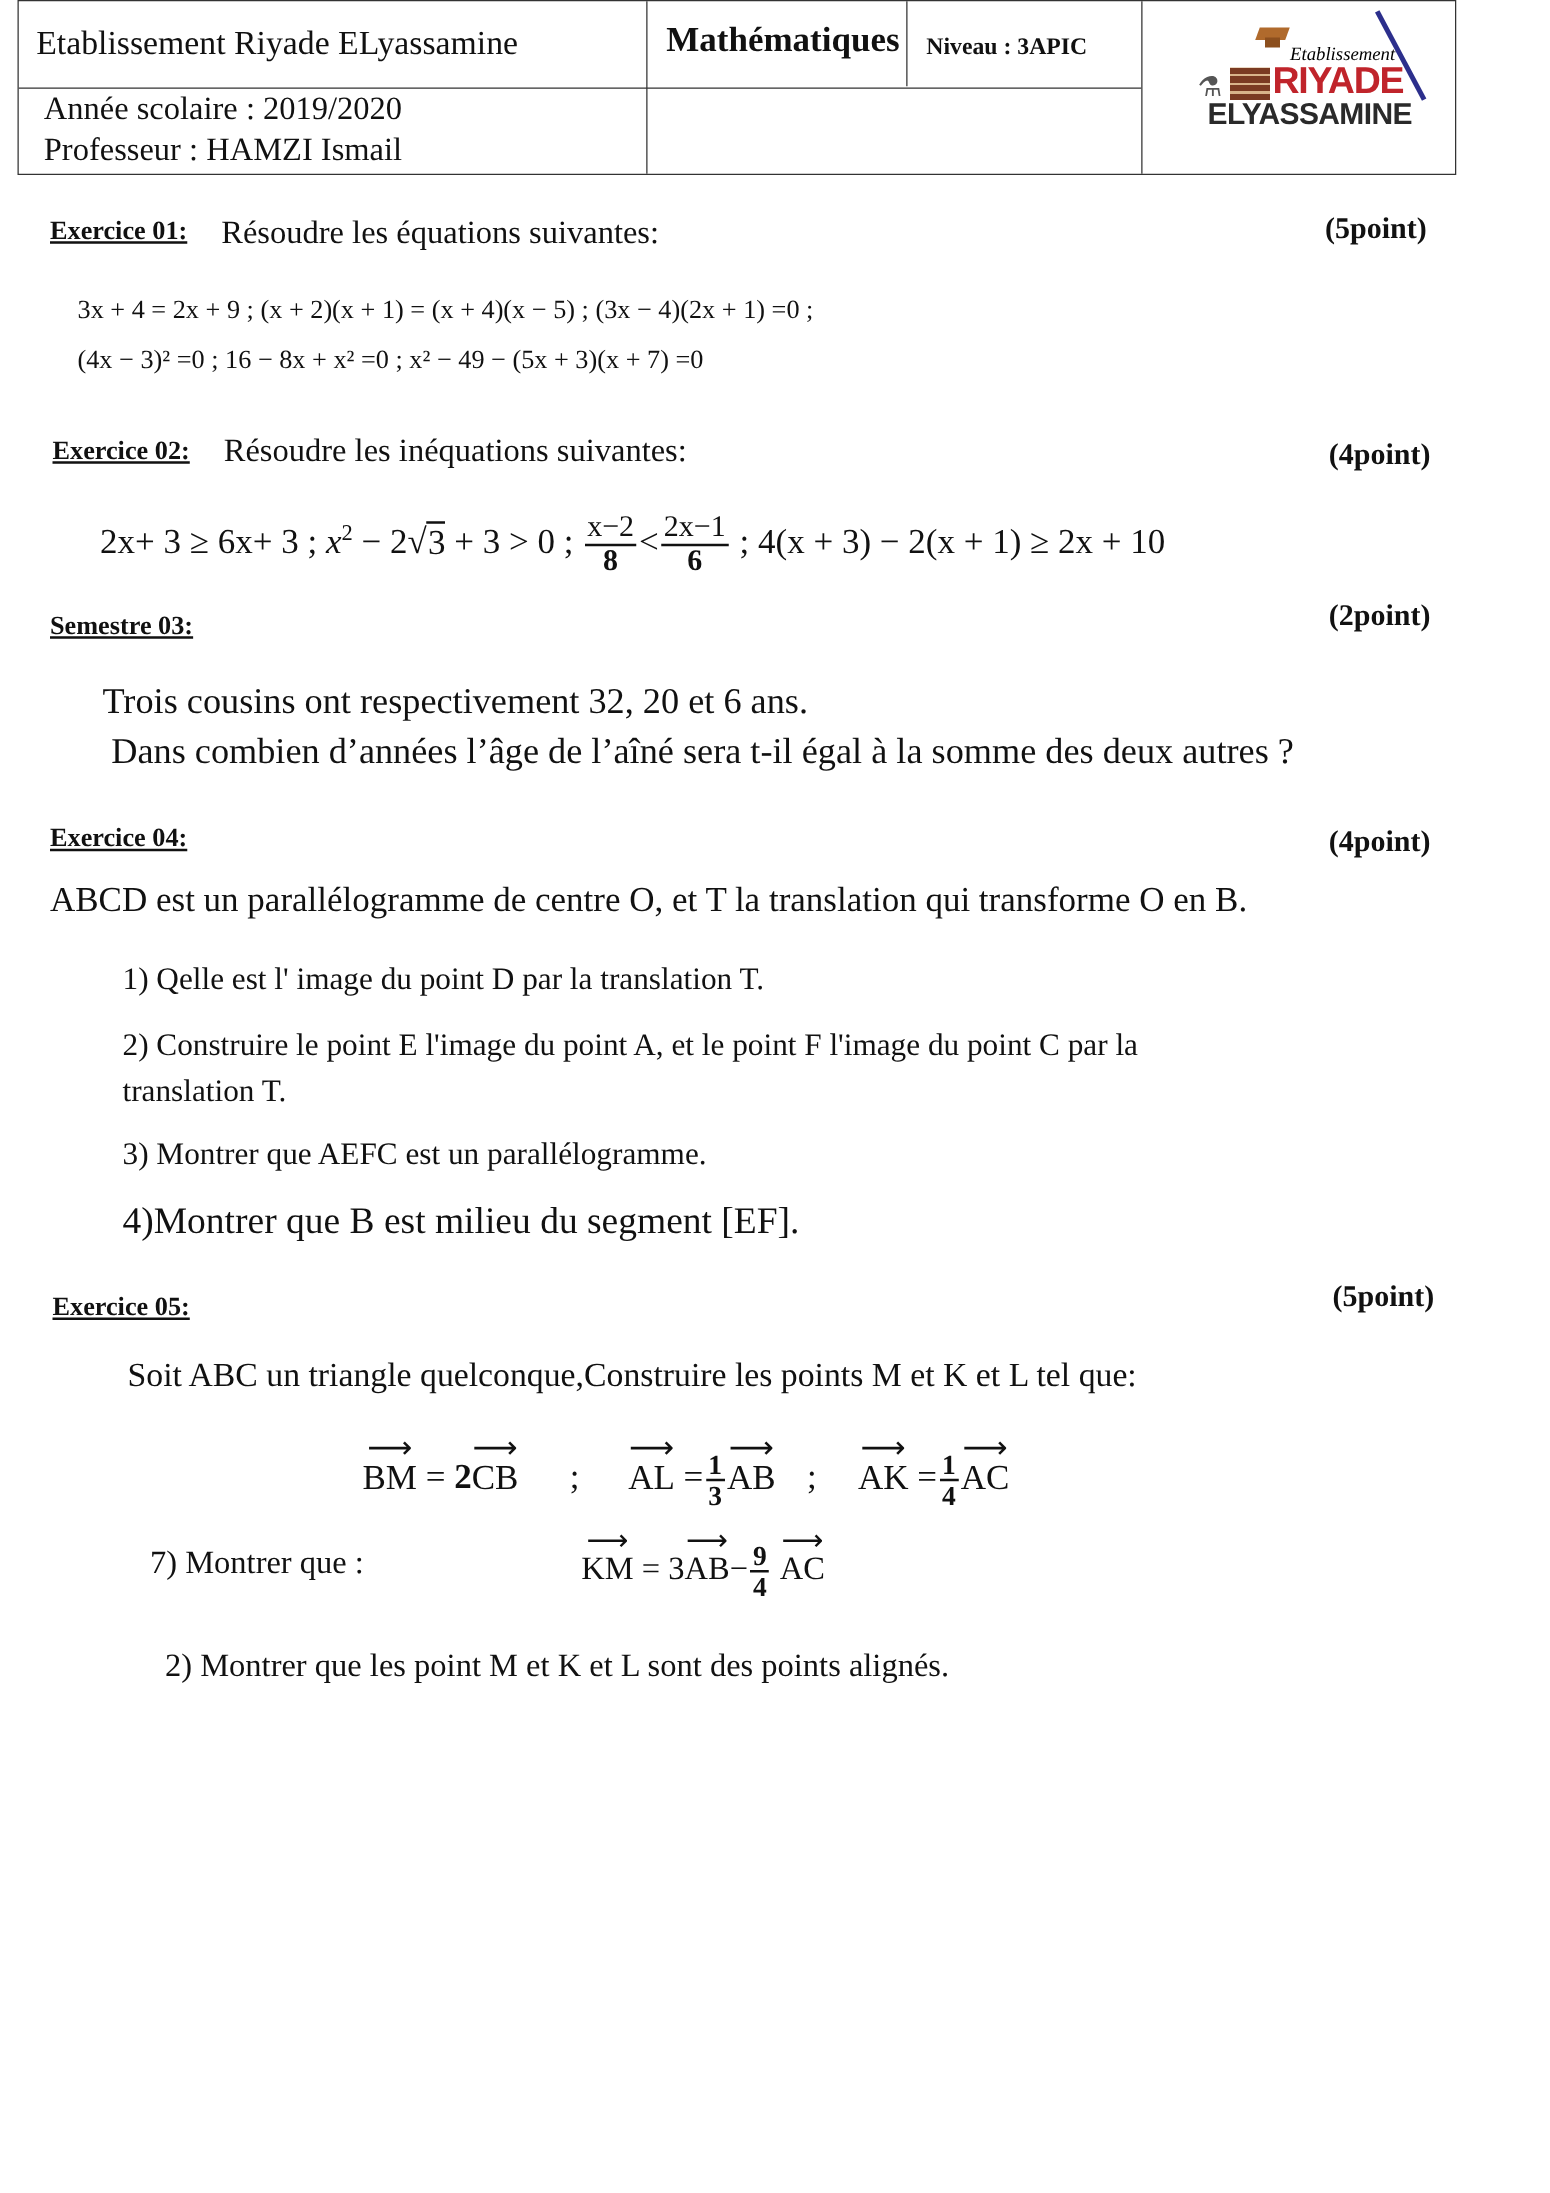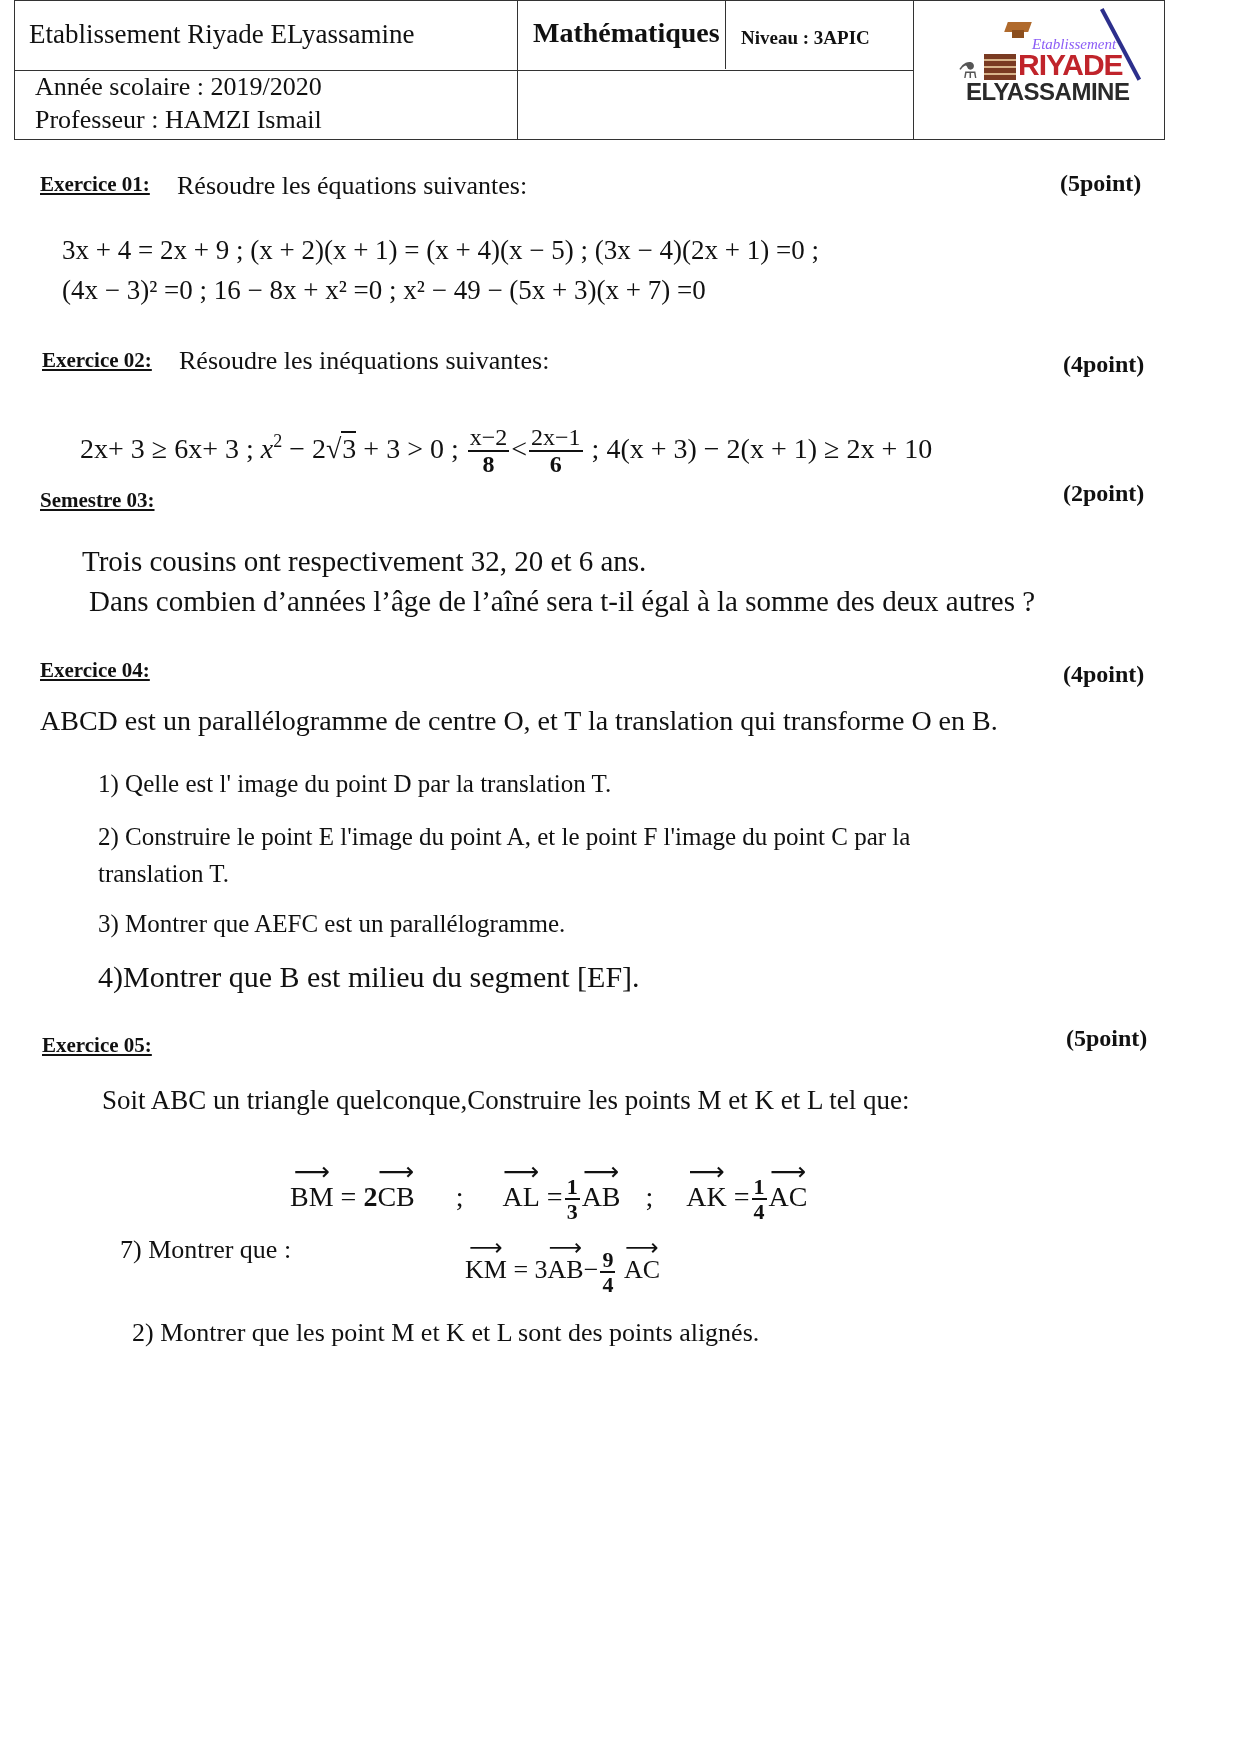--- a/index.html
+++ b/index.html
@@ -15,36 +15,36 @@
     .hcell { position: absolute; font-size: 27px; }
     .bold { font-weight: bold; }
 
     
     .logo { position: absolute; left: 940px; top: 10px; width: 220px; height: 120px; }
     .logo .riyade { position: absolute; left: 78px; top: 38px; font-family: "Liberation Sans", sans-serif;
       font-size: 30px; font-weight: bold; color: #c0242b; letter-spacing: -1px; }
     .logo .elyas { position: absolute; left: 26px; top: 68px; font-family: "Liberation Sans", sans-serif;
       font-size: 24px; font-weight: bold; color: #2a2a2a; letter-spacing: -0.5px; }
     .logo .etab { position: absolute; left: 92px; top: 26px; font-family: "Liberation Serif", serif;
-      font-style: italic; font-size: 15px; color: #8b5cf6; }
+      font-style: italic; font-size: 15px; color: #000000; }
     .logo .cap { position: absolute; left: 66px; top: 12px; width: 24px; height: 10px; background: #b06a2c;
       transform: skewX(-20deg); }
     .logo .cap2 { position: absolute; left: 72px; top: 20px; width: 12px; height: 8px; background: #8c4f1e; }
     .logo .pen { position: absolute; left: 160px; top: 0px; width: 4px; height: 80px; background: #2c2f8c;
       transform: rotate(-28deg); transform-origin: top left; }
     .logo .books { position: absolute; left: 44px; top: 44px; width: 32px; height: 26px;
       background: repeating-linear-gradient(180deg, #7a3b22 0 5px, #d8b48a 5px 7px); }
     .logo .scope { position: absolute; left: 18px; top: 48px; font-size: 22px; color: #555; font-family: "DejaVu Sans", sans-serif; }
 
     
     .ex-title { font-size: 21px; font-weight: bold; text-decoration: underline; }
     .ex-points { font-size: 24px; font-weight: bold; }
     .txt { font-size: 26px; }
-    .math { font-size: 27px; }
-    .frac { display: inline-block; vertical-align: middle; text-align: center; margin: 15px 2px; }
+    .math { font-size: 21px; }
+    .frac { display: inline-block; vertical-align: middle; text-align: center; margin: 0 2px; }
     .frac .num { display: block; border-bottom: 2px solid #111; padding: 0 2px; line-height: 1.05; }
     .frac .den { display: block; line-height: 1.05; }
     .vec { display: inline-block; position: relative; }
     .vec::before { content: "⟶"; position: absolute; left: 50%; transform: translateX(-50%); top: -0.95em;
       font-size: 0.9em; font-family: "DejaVu Sans", sans-serif; }
     .sqrt { border-top: 2px solid #111; padding-left: 1px; }
     i.v { font-style: italic; }
   </style>
 </head>
 <body>

